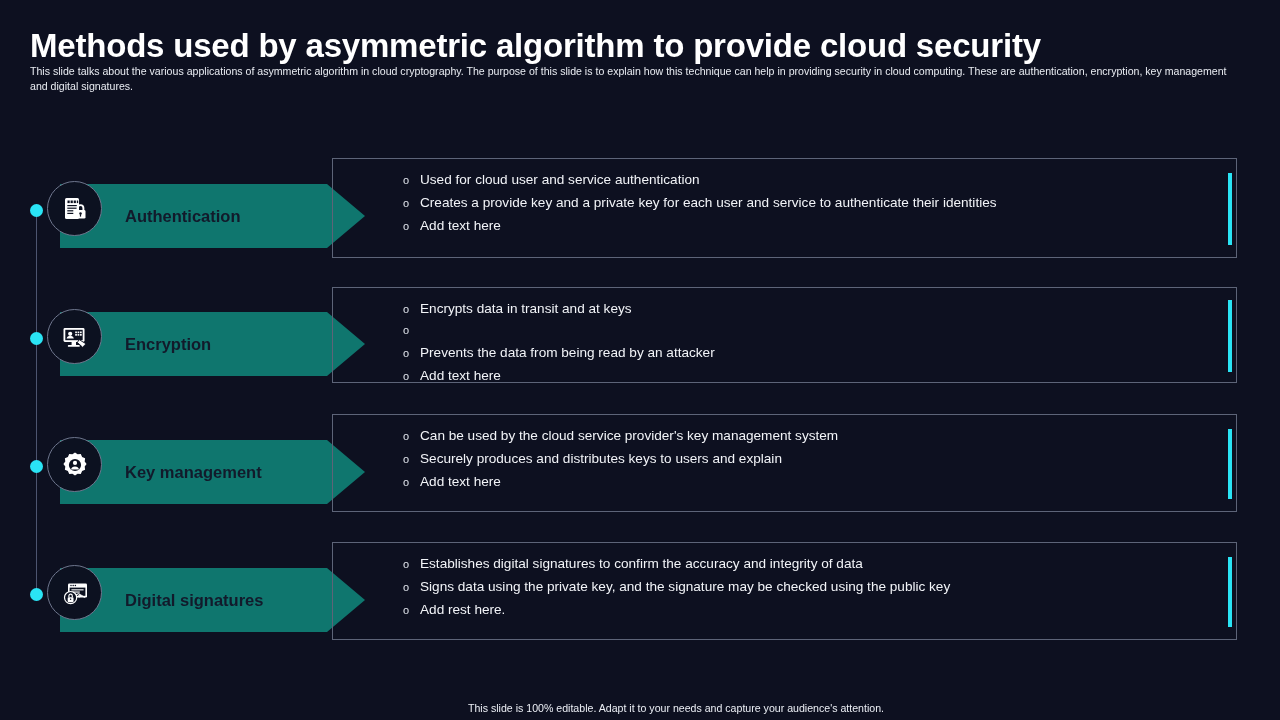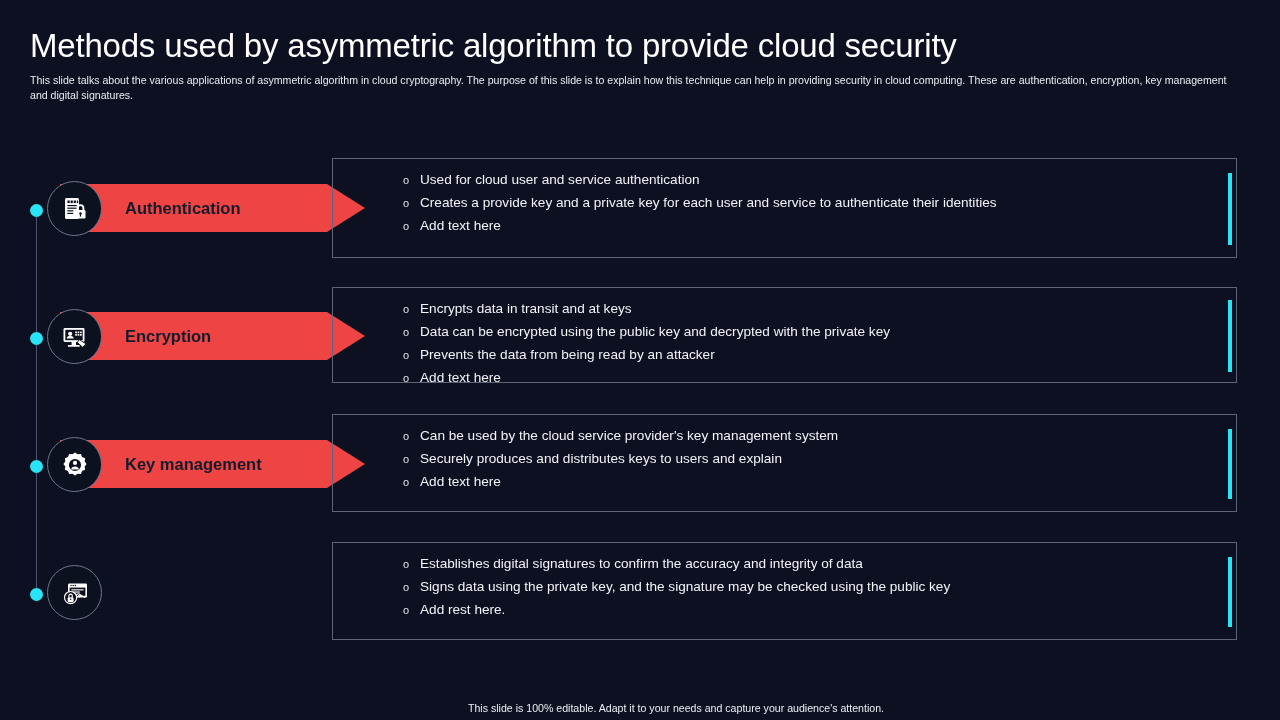--- a/index.html
+++ b/index.html
@@ -19,31 +19,30 @@
   
   #header {
     position: absolute;
     left: 30px;
     top: 28px;
     width: 1220px;
   }
   #page-title {
     color: #ffffff;
     font-size: 33px;
-    font-weight: normal;
+    font-weight: bold;
     letter-spacing: -0.2px;
     line-height: 1.1;
     white-space: nowrap;
     margin: 0;
   }
   #subtitle {
     color: #e9ecf2;
     font-size: 10.6px;
     line-height: 1.42;
-    margin-top: 9px;
     width: 1208px;
   }
 
   
   #timeline-line {
     position: absolute;
     left: 36px;
     top: 210px;
     width: 1px;
     height: 385px;
@@ -71,22 +70,22 @@
     border-radius: 50%;
     background: #2ae4f5;
   }
 
   
   .chevron {
     position: absolute;
     left: 60px;
     top: 24px;
     width: 305px;
-    height: 48px;
-    background: #ef4444;
+    height: 64px;
+    background: #0f766e;
     -webkit-clip-path: polygon(0 0, calc(100% - 38px) 0, 100% 50%, calc(100% - 38px) 100%, 0 100%);
     clip-path: polygon(0 0, calc(100% - 38px) 0, 100% 50%, calc(100% - 38px) 100%, 0 100%);
     display: flex;
     align-items: center;
   }
   .chevron-label {
     color: #121a2b;
     font-size: 16.5px;
     font-weight: bold;
     margin-left: 65px;
@@ -246,21 +245,20 @@
     </div>
     <div class="content-box">
       <div class="accent-bar"></div>
       <div class="bullets">
         <div class="bullet">
             <span class="bullet-marker">o</span>
             <span>Encrypts data in transit and at keys</span>
           </div>
         <div class="bullet">
             <span class="bullet-marker">o</span>
-            <span>Data can be encrypted using the public key and decrypted with the private key</span>
           </div>
         <div class="bullet">
             <span class="bullet-marker">o</span>
             <span>Prevents the data from being read by an attacker</span>
           </div>
         <div class="bullet">
             <span class="bullet-marker">o</span>
             <span>Add text here</span>
           </div>
       </div>
@@ -294,20 +292,23 @@
         <div class="bullet">
             <span class="bullet-marker">o</span>
             <span>Add text here</span>
           </div>
       </div>
     </div>
   </div>
 
   <div class="row r3">
     <div class="timeline-dot"></div>
+    <div class="chevron">
+      <span class="chevron-label">Digital signatures</span>
+    </div>
     <div class="icon-circle">
       <svg width="30" height="30" viewBox="0 0 30 30">
         <rect x="8" y="5.5" width="19" height="14" rx="1.3" fill="#ffffff"></rect>
         <rect x="9.6" y="9.6" width="15.8" height="8.2" fill="#0c1120"></rect>
         <circle cx="11" cy="7.5" r="0.75" fill="#0c1120"></circle>
         <circle cx="13.2" cy="7.5" r="0.75" fill="#0c1120"></circle>
         <circle cx="15.4" cy="7.5" r="0.75" fill="#0c1120"></circle>
         <rect x="11.4" y="11.3" width="12.2" height="1.1" fill="#ffffff"></rect>
         <rect x="11.4" y="13.5" width="8.4" height="1.1" fill="#ffffff"></rect>
         <path d="M15 18.4 c2.6 -3.6 4.6 -3.1 5.4 -1.3 c0.5 1.2 -0.8 2.2 -1.6 1.5 c-0.7 -0.7 0.6 -2 2 -1.6 c1.4 0.4 2.4 1.9 3.8 2.2" stroke="#ffffff" stroke-width="1.15" fill="none" stroke-linecap="round"></path>

